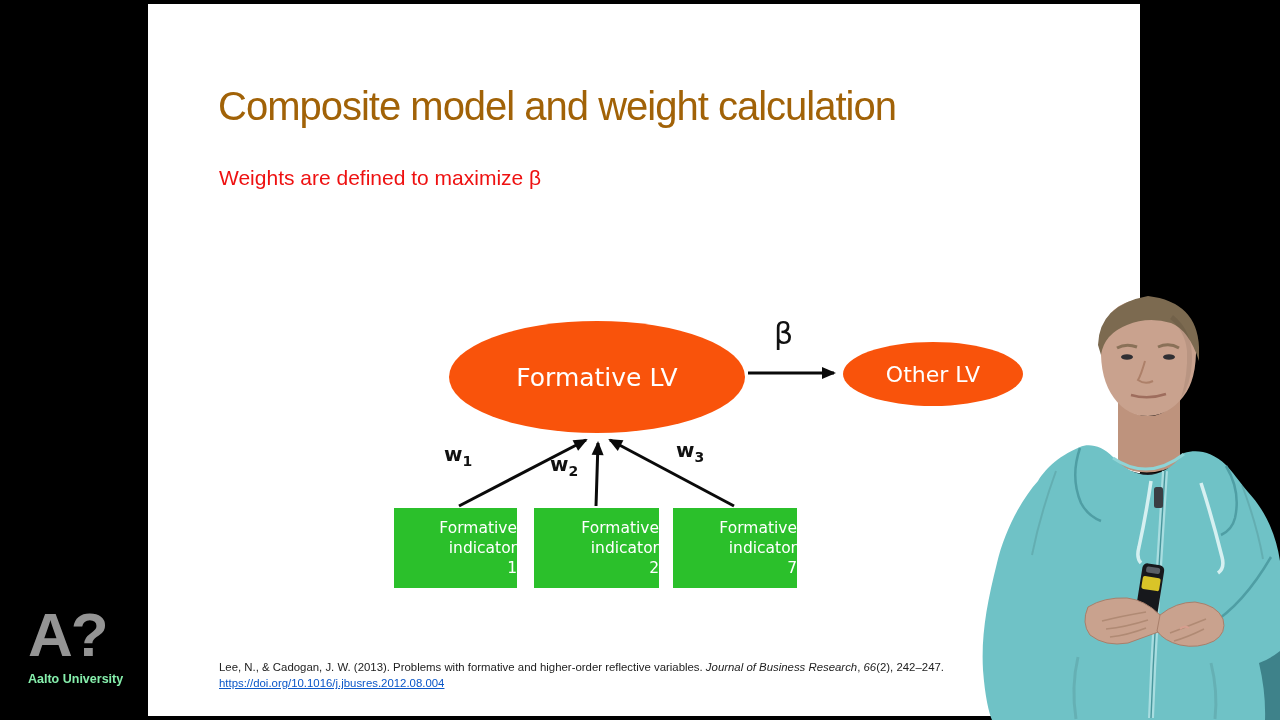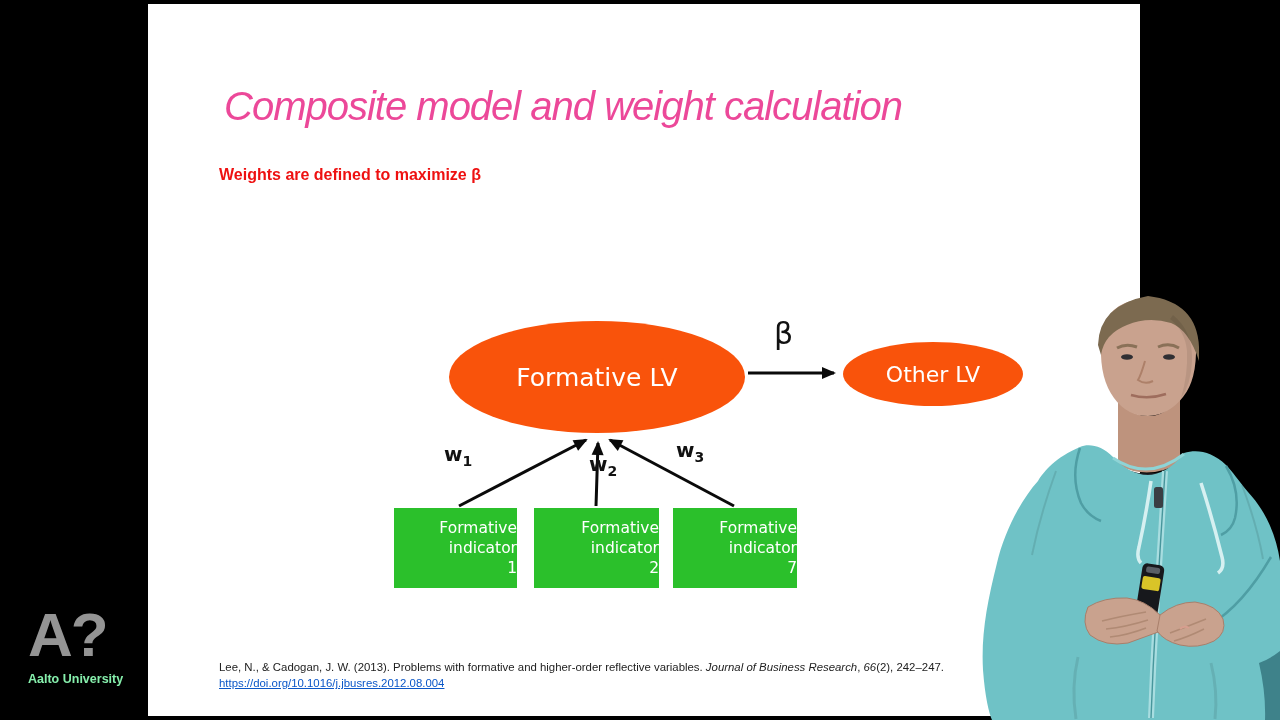--- a/index.html
+++ b/index.html
@@ -18,29 +18,28 @@
     position:relative;
     background:#000;
     overflow:hidden;
     font-family:"Liberation Sans",sans-serif;
   }
   .slide{
     position:absolute;left:148px;top:4px;width:992px;height:712px;
     background:#ffffff;
   }
   .title{
-    position:absolute;left:76px;top:80px;
-    font-size:40px;color:#ec4899;letter-spacing:-1px;
+    position:absolute;left:70px;top:80px;
+    font-size:40px;color:#a16207;letter-spacing:-1px;
     font-family:"Liberation Sans",sans-serif;
     white-space:nowrap;
-    font-style:italic;
   }
   .subtitle{
     position:absolute;left:71px;top:162px;
-    font-size:16px;font-weight:bold;color:var(--red);
+    font-size:21px;font-weight:normal;color:var(--red);
     white-space:nowrap;
   }
   .diagram{position:absolute;inset:0;}
   .node{
     position:absolute;display:flex;align-items:center;justify-content:center;
     color:#fff;text-align:right;
     font-family:"DejaVu Sans",sans-serif;
   }
   .ellipse{background:var(--orange);border-radius:50%;}
   .ellipse-formative{left:301px;top:317px;width:296px;height:112px;font-size:25px;}
@@ -55,21 +54,21 @@
   .beta-label{
     position:absolute;left:626px;top:312px;
     font-size:30px;color:#111;font-family:"DejaVu Sans",sans-serif;
   }
   .w-label{
     position:absolute;color:#111;font-weight:bold;
     font-family:"DejaVu Sans",sans-serif;font-size:20px;white-space:nowrap;
   }
   .w-label sub{font-size:14px;}
   .w-1{left:296px;top:438px;}
-  .w-2{left:402px;top:448px;margin-left:39px;}
+  .w-2{left:402px;top:448px;}
   .w-3{left:528px;top:434px;}
   .arrow-layer{position:absolute;left:0;top:0;width:992px;height:712px;}
   .citation{
     position:absolute;left:71px;top:656px;
     font-size:11.4px;color:#222;line-height:15px;white-space:nowrap;
   }
   .citation .it{font-style:italic;}
   .doi-link{
     position:absolute;left:71px;top:673px;
     font-size:11.4px;color:var(--link);text-decoration:underline;white-space:nowrap;

